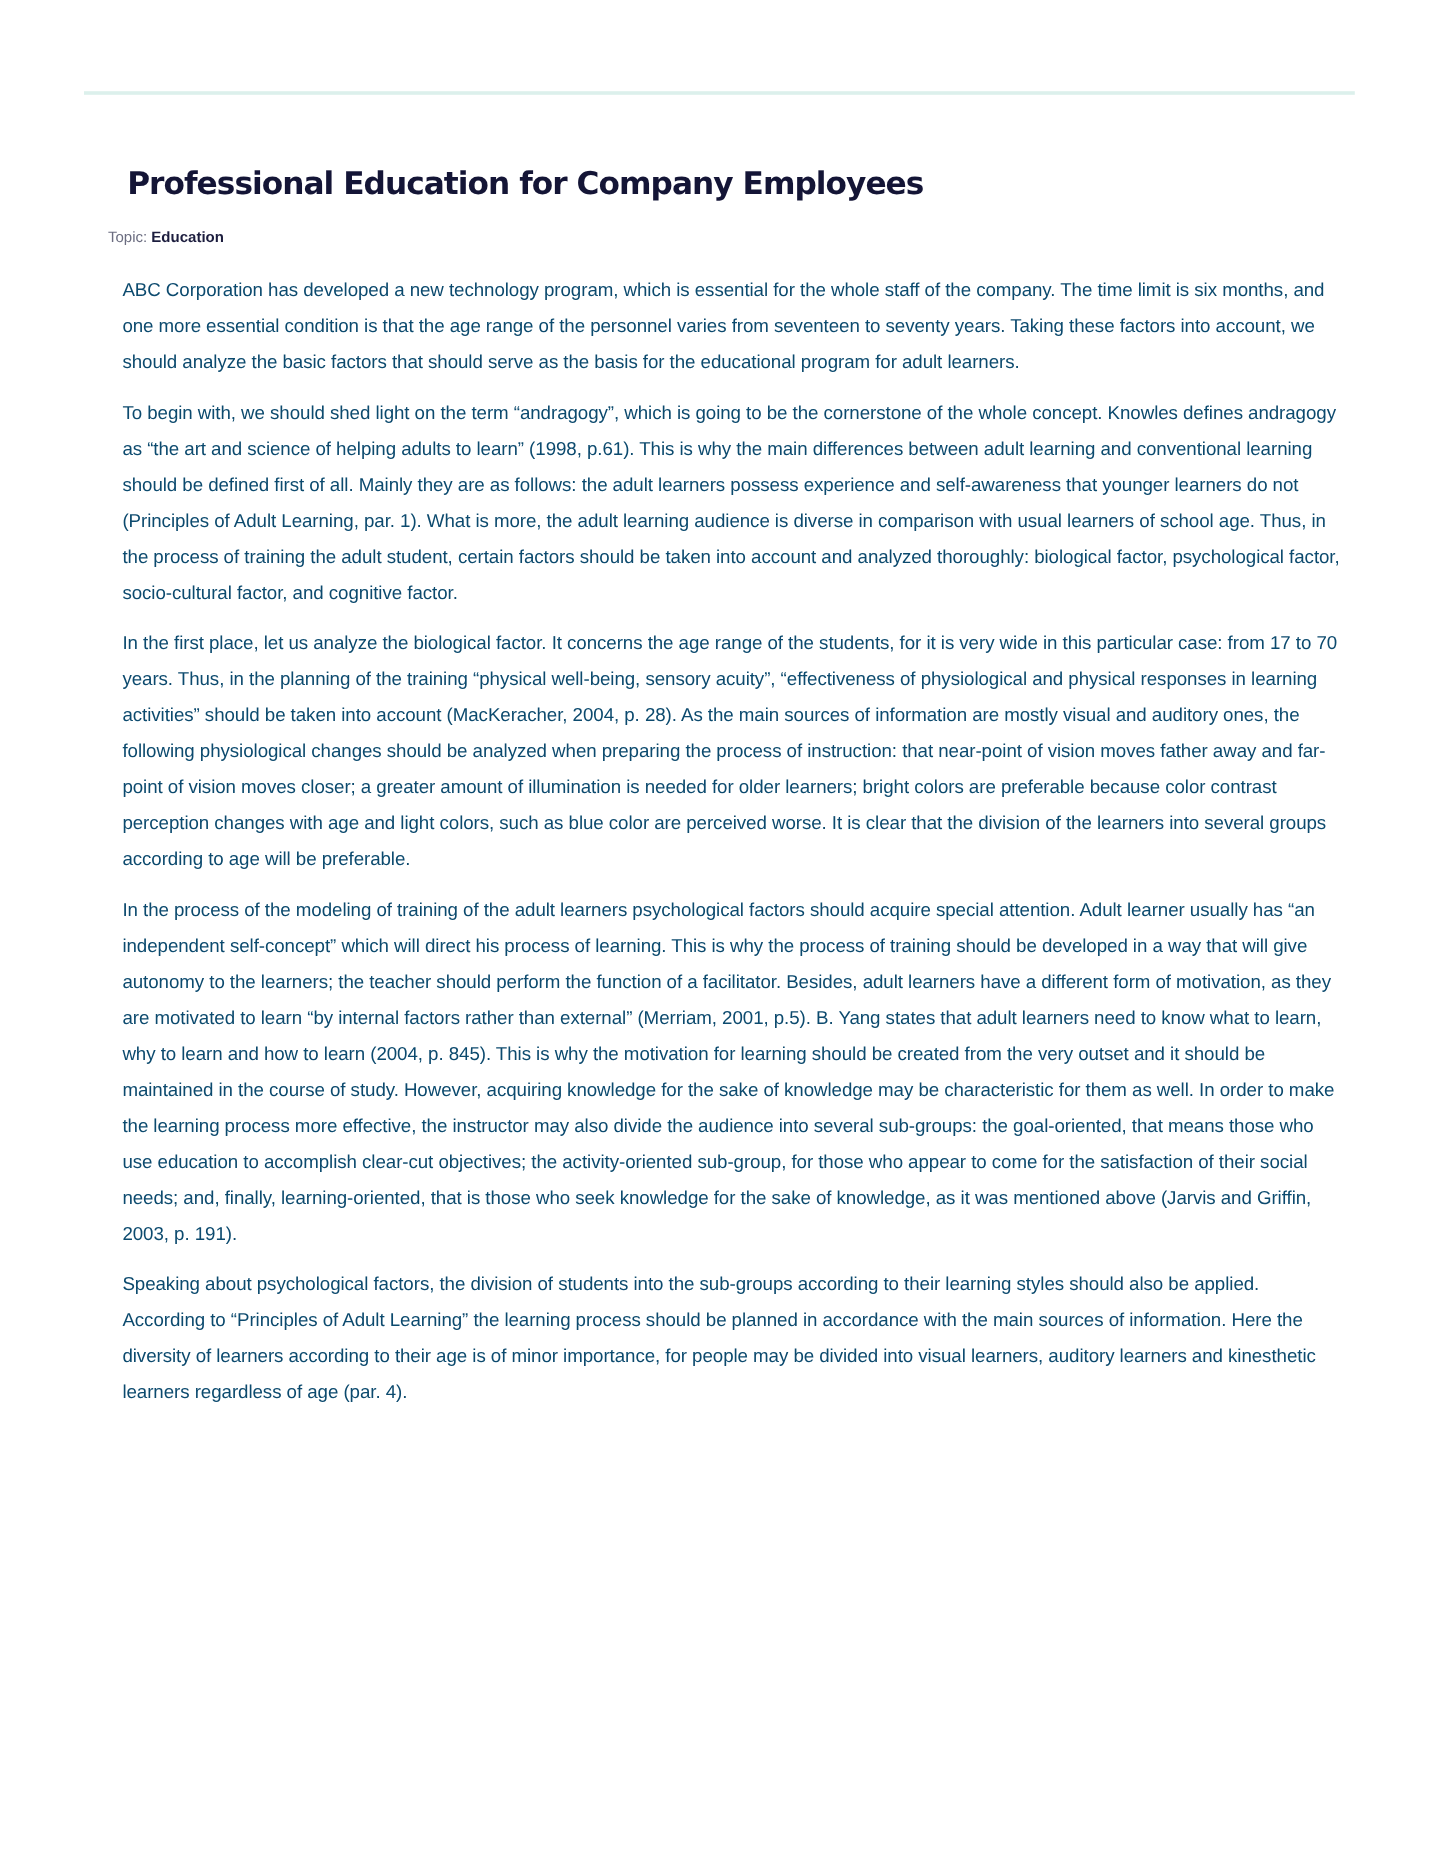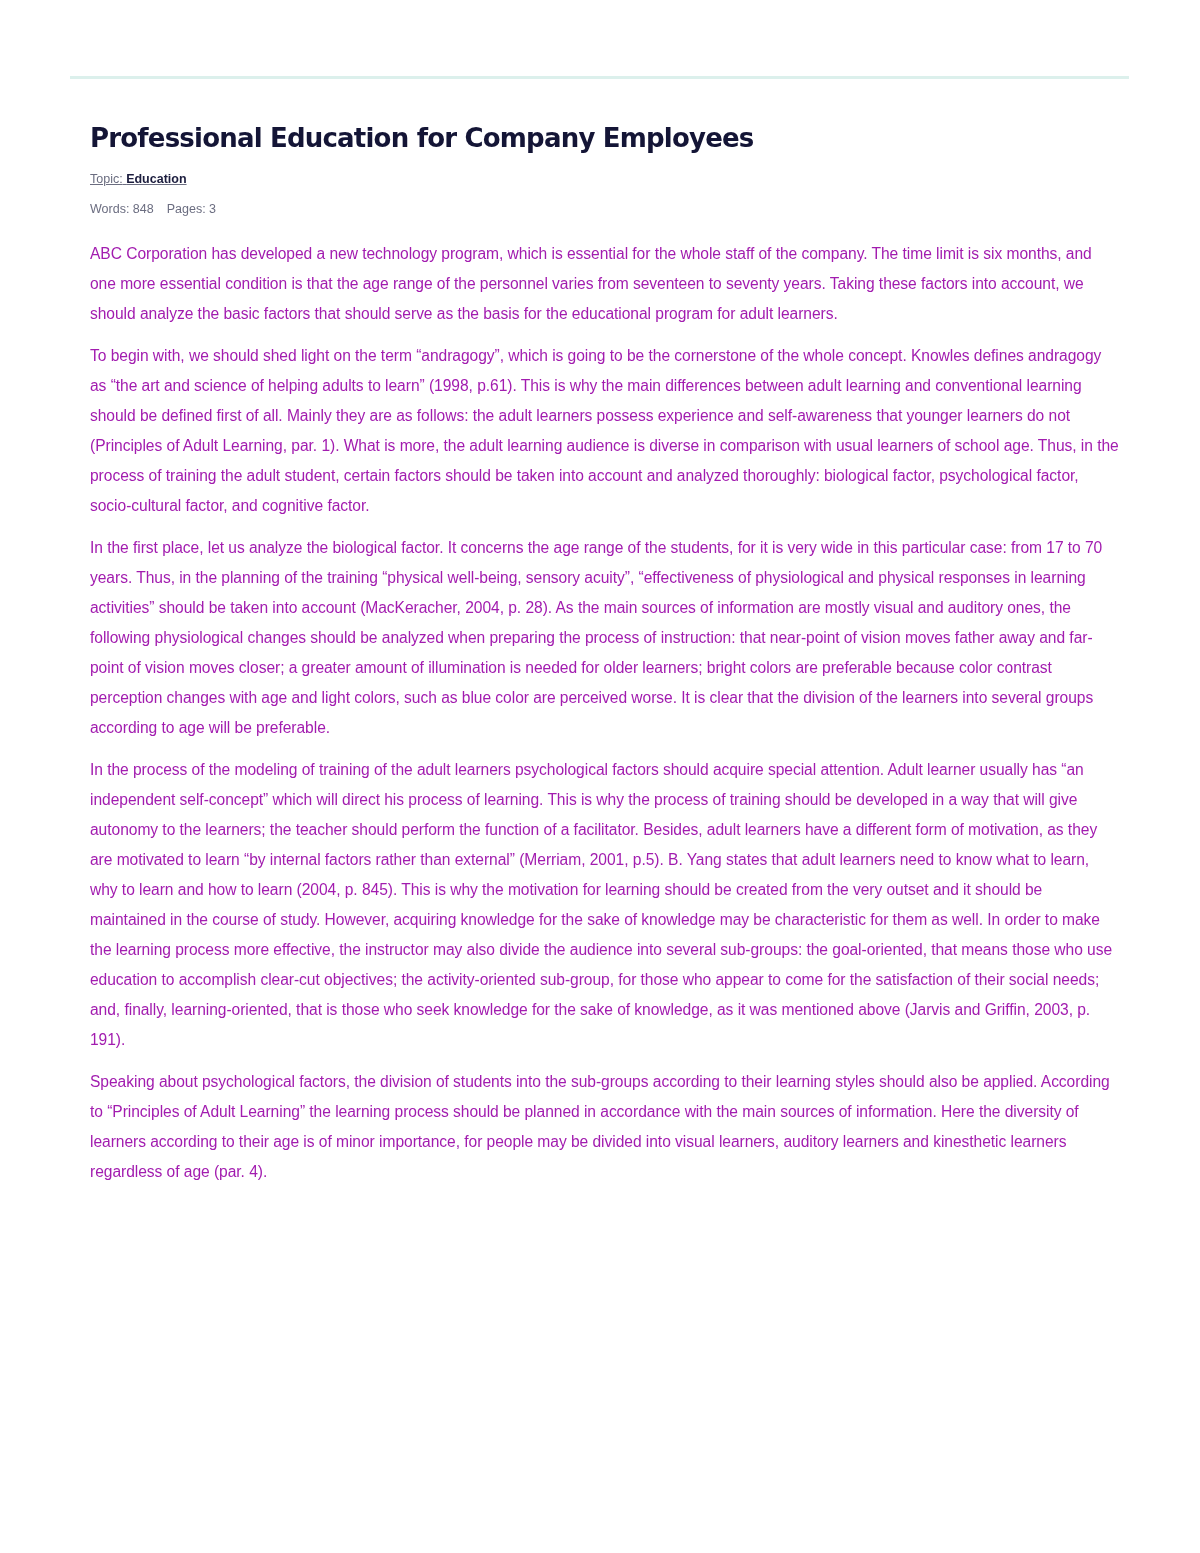--- a/index.html
+++ b/index.html
@@ -23,70 +23,63 @@
       height: 3px;
       background: #dcf0ec;
     }
     .page {
       position: absolute;
       left: 90px;
       top: 118px;
       width: 1030px;
     }
     .title {
-      margin: 0;
+      margin: 16px;
       font-family: "DejaVu Sans", "Liberation Sans", sans-serif;
       font-weight: bold;
       font-size: 26px;
       letter-spacing: -0.8px;
       color: #141536;
       line-height: 40px;
       height: 40px;
     }
     .meta {
       font-size: 12.5px;
       color: #6b6d80;
       line-height: 16px;
     }
-    .meta-topic { margin-top: 13px; text-decoration: underline; }
+    .meta-topic { margin-top: 13px; }
     .meta-topic .topic-value { color: #1c1d3e; font-weight: bold; }
     .meta-counts { margin-top: 14px; }
     .meta-counts .gap { display: inline-block; width: 6px; }
     .meta-date { margin-top: 14px; }
     .body {
       margin-top: 22px;
     }
     .para {
-      margin: 0 0 12px 0;
+      margin: 0 0 12px 12px;
       font-size: 15.6px;
       line-height: 30px;
-      color: #a21caf;
+      color: #0c4a6e;
       letter-spacing: -0.05px;
     }
   </style>
 </head>
 <body>
 
 <div class="top-rule"></div>
 
 <main class="page">
   <h1 class="title">Professional Education for Company Employees</h1>
 
   <div class="meta meta-topic">
     <span>Topic:</span>
     <span class="topic-value">Education</span>
   </div>
 
-  <div class="meta meta-counts">
-    <span>Words:</span>
-    <span>848</span>
-    <span class="gap"></span>
-    <span>Pages:</span>
-    <span>3</span>
-  </div>
 
 
   <article class="body">
     <p class="para">ABC Corporation has developed a new technology program, which is essential for the whole staff of the company. The time limit is six months, and one more essential condition is that the age range of the personnel varies from seventeen to seventy years. Taking these factors into account, we should analyze the basic factors that should serve as the basis for the educational program for adult learners.</p>
     <p class="para">To begin with, we should shed light on the term “andragogy”, which is going to be the cornerstone of the whole concept. Knowles defines andragogy as “the art and science of helping adults to learn” (1998, p.61). This is why the main differences between adult learning and conventional learning should be defined first of all. Mainly they are as follows: the adult learners possess experience and self-awareness that younger learners do not (Principles of Adult Learning, par. 1). What is more, the adult learning audience is diverse in comparison with usual learners of school age. Thus, in the process of training the adult student, certain factors should be taken into account and analyzed thoroughly: biological factor, psychological factor, socio-cultural factor, and cognitive factor.</p>
     <p class="para">In the first place, let us analyze the biological factor. It concerns the age range of the students, for it is very wide in this particular case: from 17 to 70 years. Thus, in the planning of the training “physical well-being, sensory acuity”, “effectiveness of physiological and physical responses in learning activities” should be taken into account (MacKeracher, 2004, p. 28). As the main sources of information are mostly visual and auditory ones, the following physiological changes should be analyzed when preparing the process of instruction: that near-point of vision moves father away and far-point of vision moves closer; a greater amount of illumination is needed for older learners; bright colors are preferable because color contrast perception changes with age and light colors, such as blue color are perceived worse. It is clear that the division of the learners into several groups according to age will be preferable.</p>
     <p class="para">In the process of the modeling of training of the adult learners psychological factors should acquire special attention. Adult learner usually has “an independent self-concept” which will direct his process of learning. This is why the process of training should be developed in a way that will give autonomy to the learners; the teacher should perform the function of a facilitator. Besides, adult learners have a different form of motivation, as they are motivated to learn “by internal factors rather than external” (Merriam, 2001, p.5). B. Yang states that adult learners need to know what to learn, why to learn and how to learn (2004, p. 845). This is why the motivation for learning should be created from the very outset and it should be maintained in the course of study. However, acquiring knowledge for the sake of knowledge may be characteristic for them as well. In order to make the learning process more effective, the instructor may also divide the audience into several sub-groups: the goal-oriented, that means those who use education to accomplish clear-cut objectives; the activity-oriented sub-group, for those who appear to come for the satisfaction of their social needs; and, finally, learning-oriented, that is those who seek knowledge for the sake of knowledge, as it was mentioned above (Jarvis and Griffin, 2003, p. 191).</p>
     <p class="para">Speaking about psychological factors, the division of students into the sub-groups according to their learning styles should also be applied. According to “Principles of Adult Learning” the learning process should be planned in accordance with the main sources of information. Here the diversity of learners according to their age is of minor importance, for people may be divided into visual learners, auditory learners and kinesthetic learners regardless of age (par. 4).</p>
   </article>
 </main>

